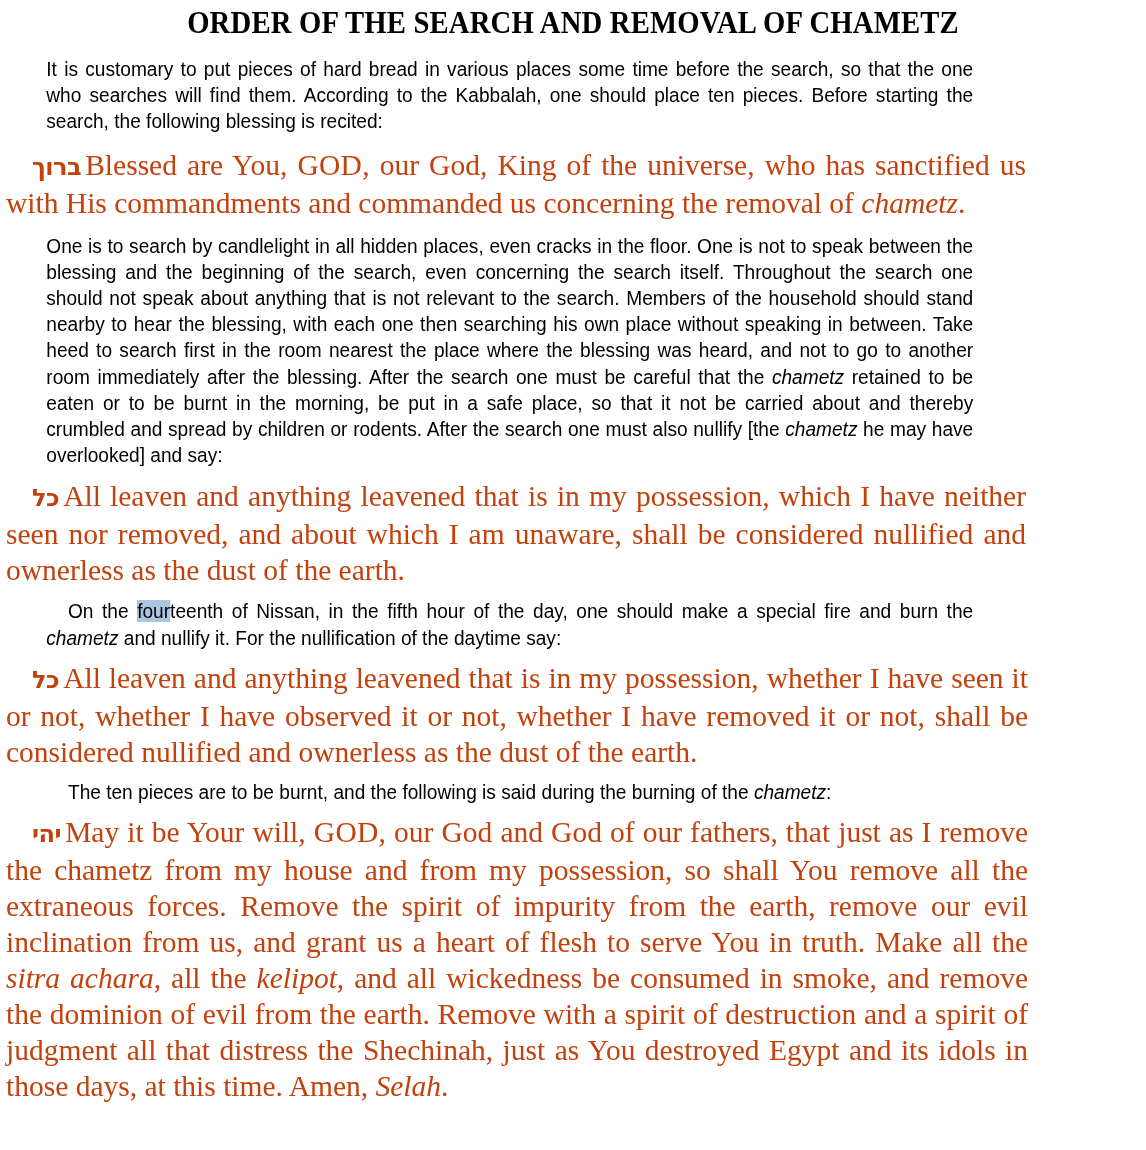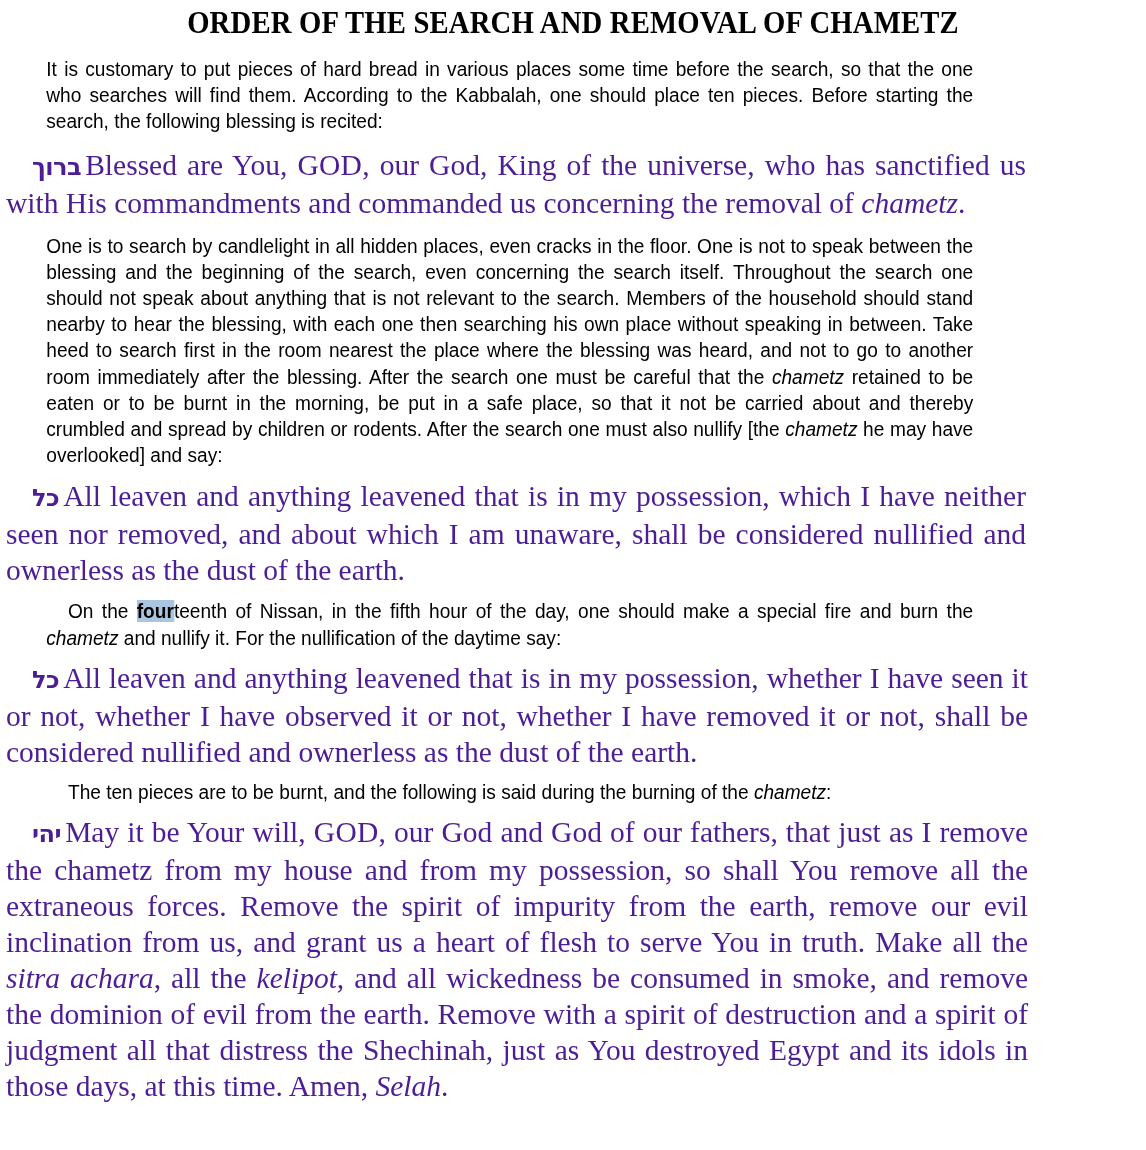--- a/index.html
+++ b/index.html
@@ -58,21 +58,21 @@
 
   
   .liturgy {
     font-family: "Liberation Serif", "DejaVu Serif", serif;
     font-size: 29.5px;
     line-height: 36px;
     text-align: justify;
     text-justify: inter-word;
     margin: 0;
     padding: 0 120px 0 6px;
-    color: #4c1d95;
+    color: #c2410c;
   }
   .liturgy .hw {
     font-family: "DejaVu Sans", "Liberation Serif", serif;
     font-size: 24px;
     font-weight: 600;
     direction: rtl;
     unicode-bidi: isolate;
     padding: 0 4px 0 26px;
     letter-spacing: -0.5px;
   }
@@ -84,21 +84,20 @@
     font-size: 1em;
     letter-spacing: 0.3px;
   }
   .liturgy.tight {
     padding-right: 118px;
   }
 
   
   .selected {
     background: #a9c5e0;
-    font-weight: bold;
   }
 
   .gap-a { height: 14px; }
   .gap-b { height: 12px; }
   .gap-c { height: 12px; }
   .gap-d { height: 10px; }
   .gap-e { height: 10px; }
   .gap-f { height: 9px; }
   .gap-g { height: 9px; }
 </style>

